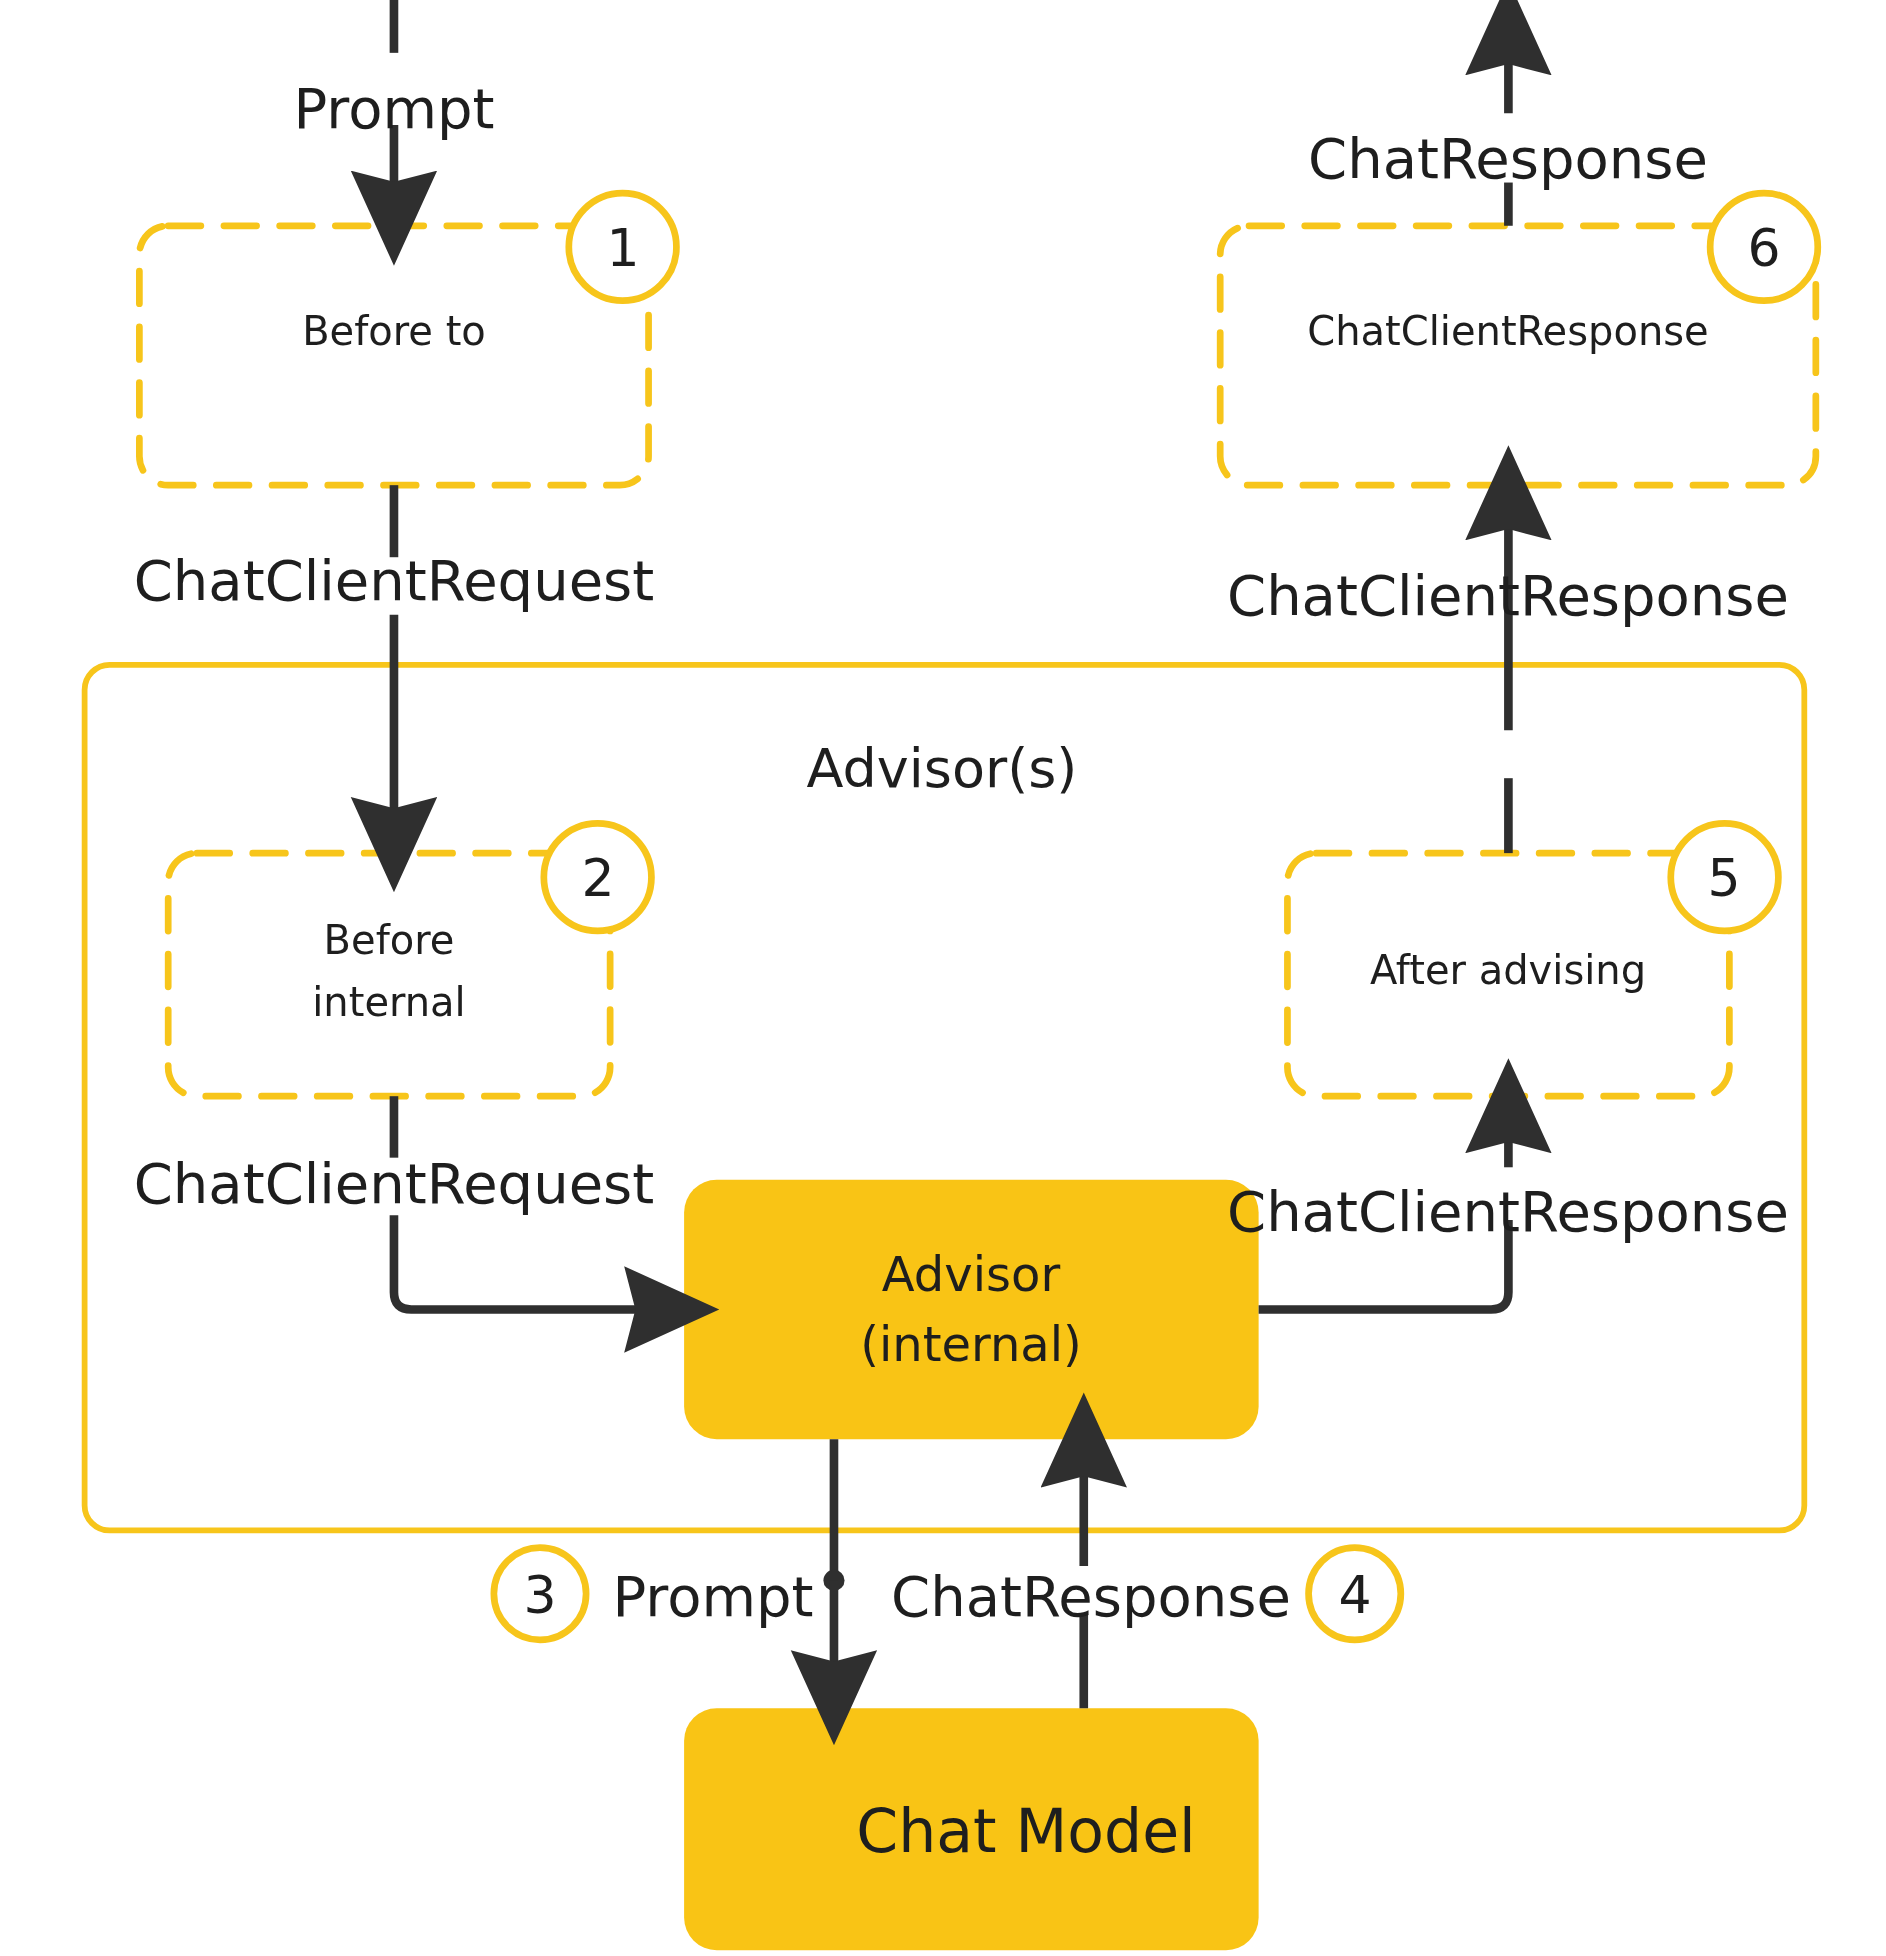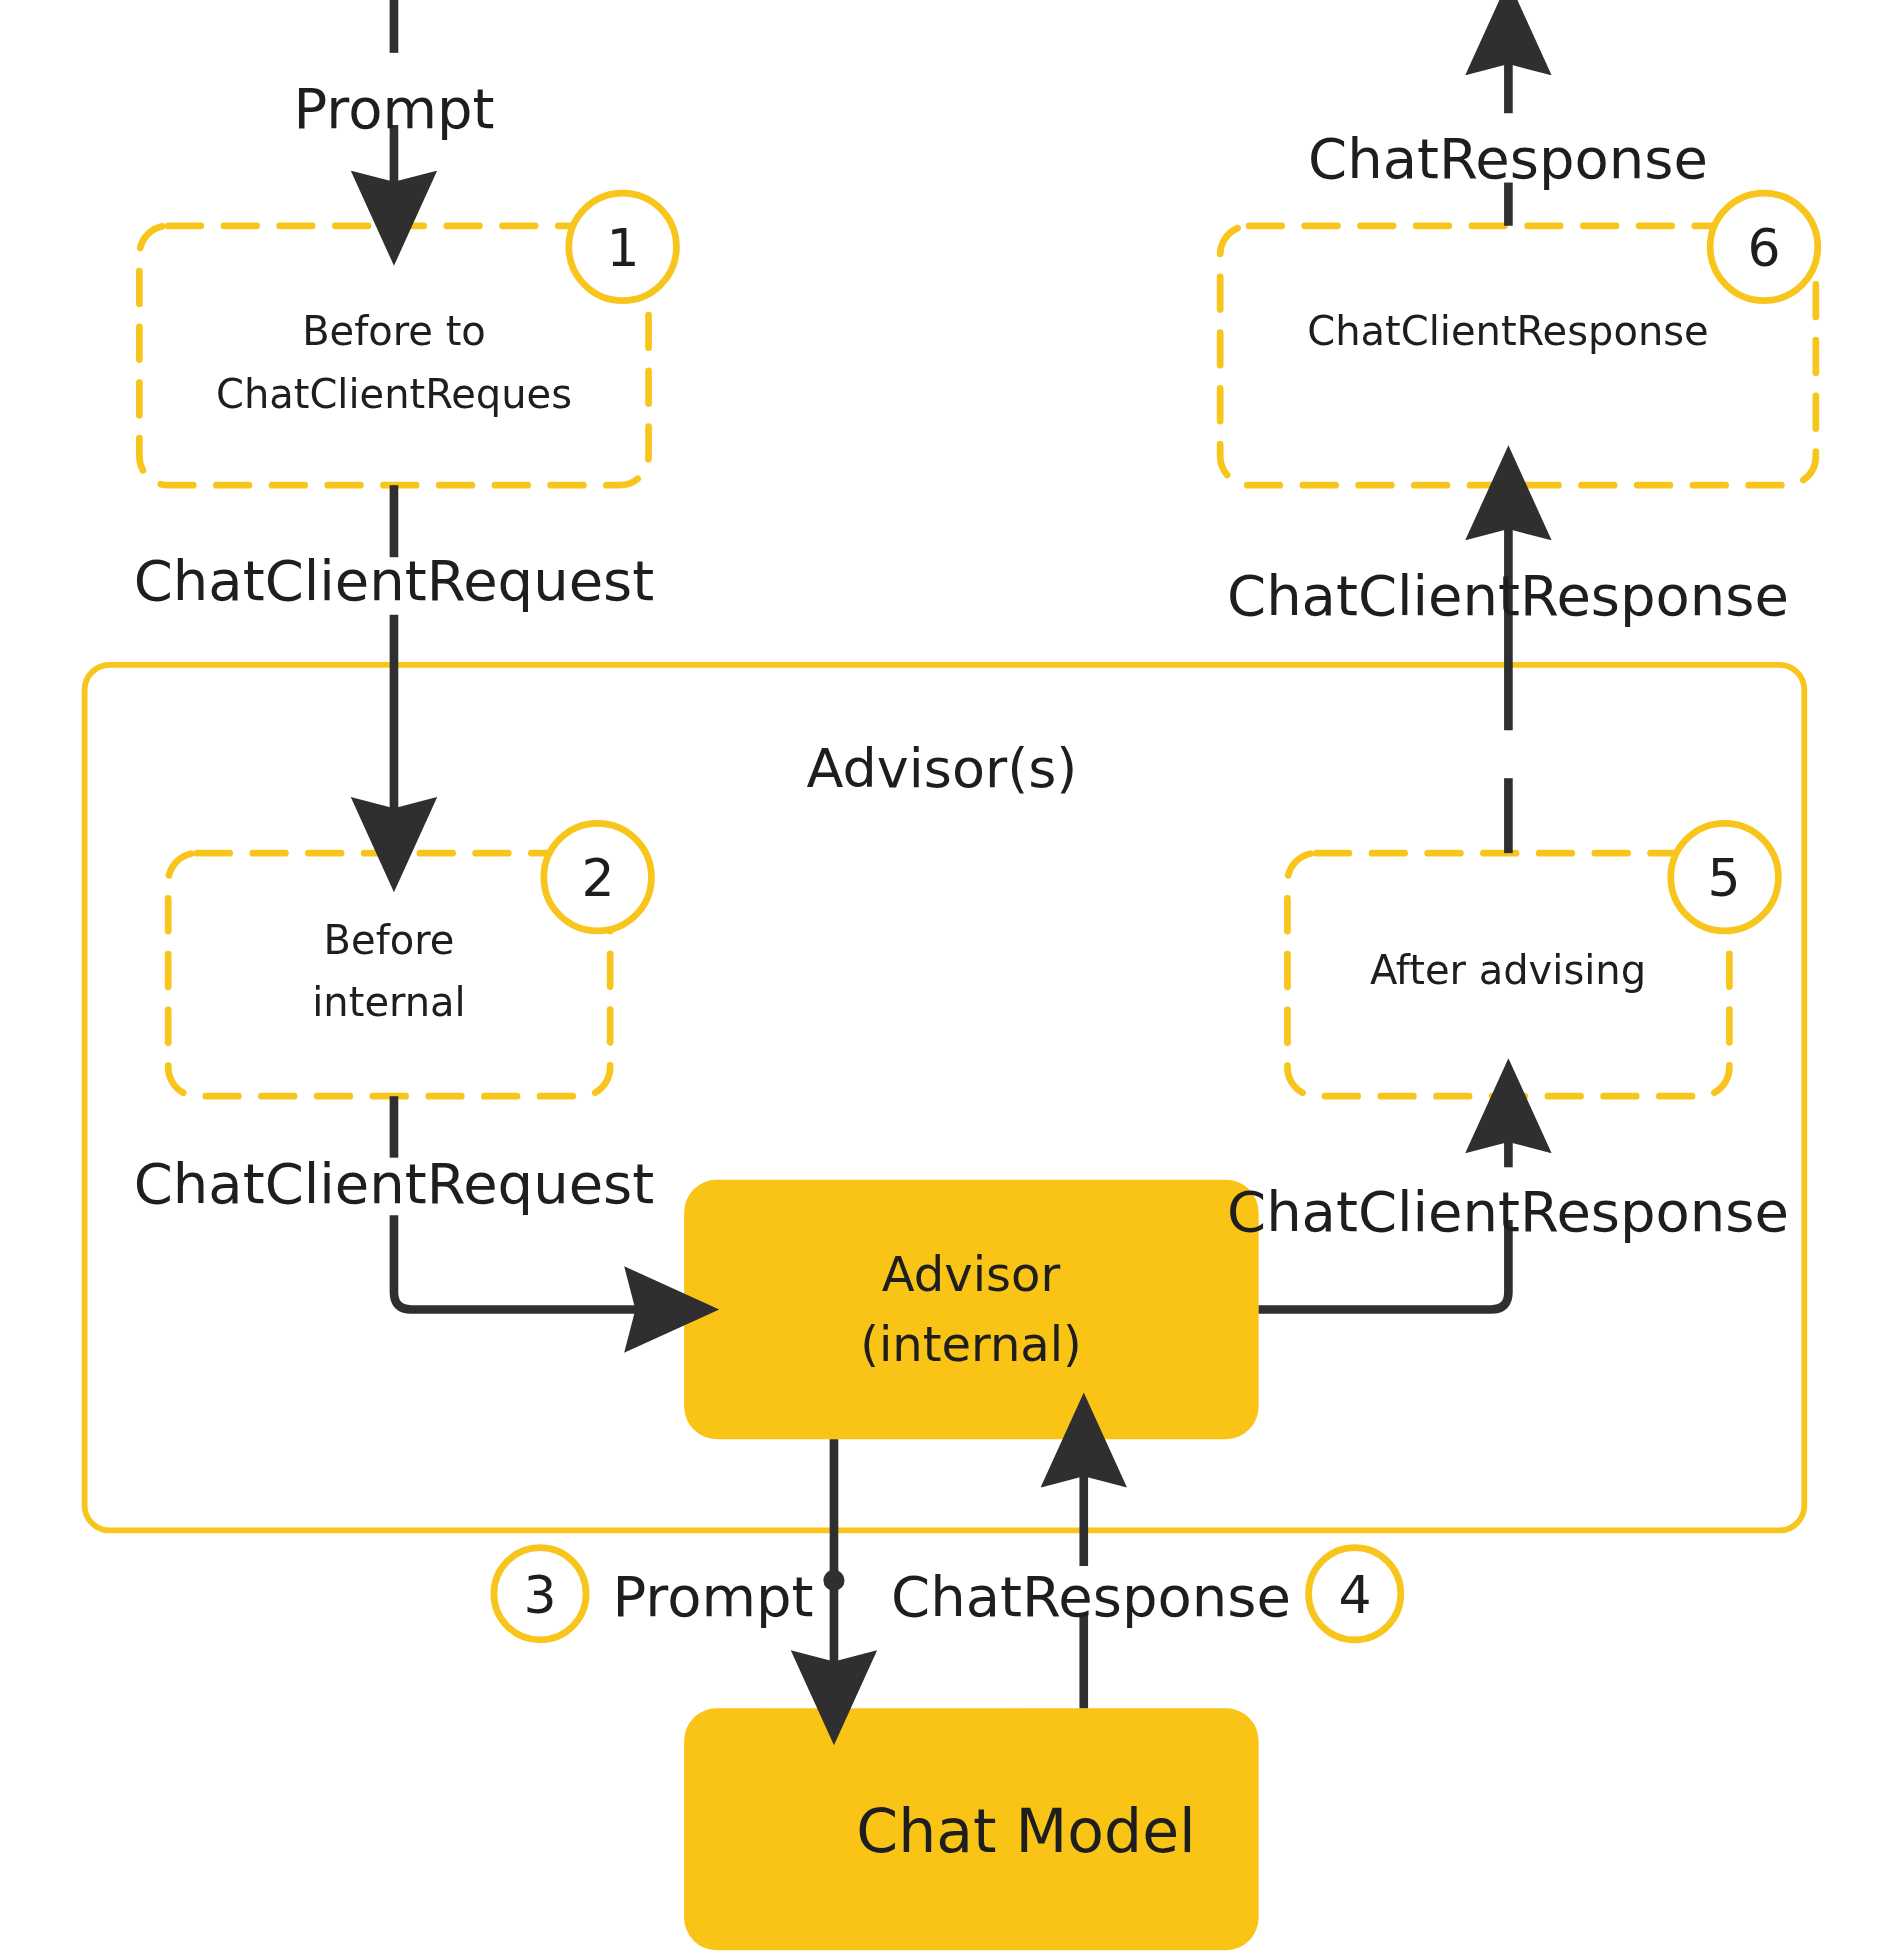--- a/index.html
+++ b/index.html
@@ -107,21 +107,20 @@
     <circle cx="1836" cy="257" r="56" fill="#ffffff" stroke="#F7C51B" stroke-width="7"></circle>
     <circle cx="622" cy="913" r="56" fill="#ffffff" stroke="#F7C51B" stroke-width="7"></circle>
     <circle cx="1795" cy="913" r="56" fill="#ffffff" stroke="#F7C51B" stroke-width="7"></circle>
     <circle cx="562" cy="1659" r="48" fill="#ffffff" stroke="#F7C51B" stroke-width="7"></circle>
     <circle cx="1410" cy="1659" r="48" fill="#ffffff" stroke="#F7C51B" stroke-width="7"></circle>
   </svg>
 
   <div class="lbl edge-label centerer" style="left:394px; top:109px;">Prompt</div>
 
   <div class="lbl node-label centerer" style="left:394px; top:331px;">Before to</div>
-  <div class="lbl node-label centerer" style="left:394px; top:394px;">ChatClientReques</div>
   <div class="lbl step-num centerer" style="left:623px; top:249px;">1</div>
 
   <div class="lbl edge-label centerer" style="left:394px; top:581px;">ChatClientRequest</div>
 
   <div class="lbl group-title centerer" style="left:942px; top:769px;">Advisor(s)</div>
 
   <div class="lbl node-label centerer" style="left:389px; top:940px;">Before</div>
   <div class="lbl node-label centerer" style="left:389px; top:1002px;">internal</div>
   <div class="lbl step-num centerer" style="left:598px; top:879px;">2</div>
 

